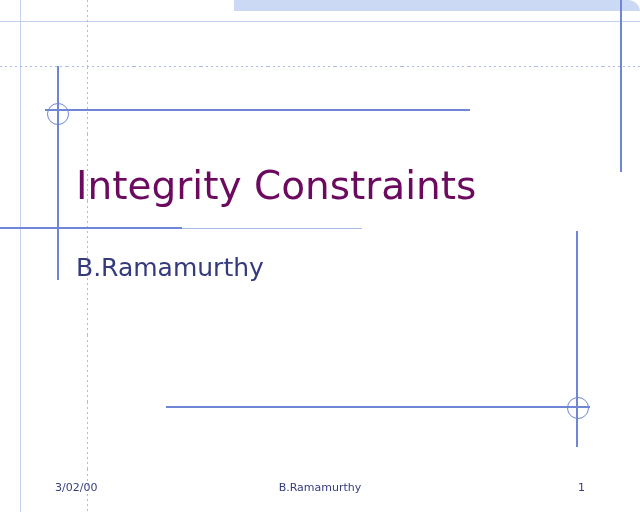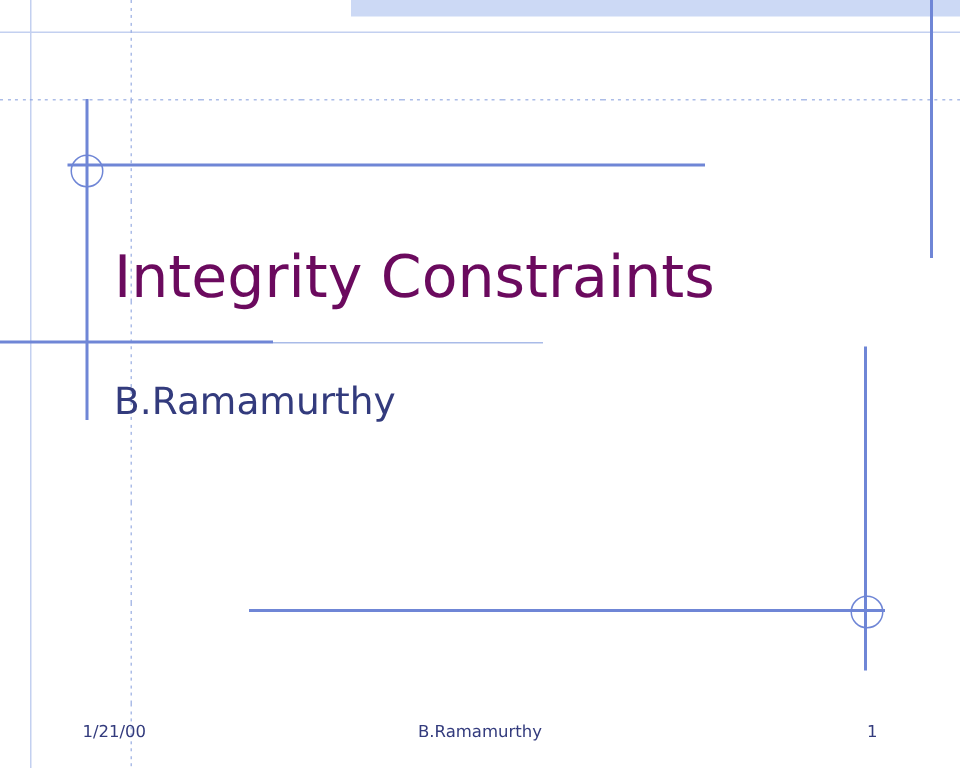--- a/index.html
+++ b/index.html
@@ -9,20 +9,21 @@
     background: #ffffff;
   }
 
   #slide {
     position: relative;
     width: 640px;
     height: 512px;
     overflow: hidden;
     background: #ffffff;
     font-family: "DejaVu Sans", "Liberation Sans", sans-serif;
+    border-radius: 12px;
   }
 
   
 
   
   .grid-fine {
     position: absolute;
     left: 0; top: 0; right: 0; bottom: 0;
     background-image:
       repeating-linear-gradient(to right,
@@ -167,18 +168,18 @@
 
   <div class="rule" style="left:166px; top:406px; width:424px; height:1.6px;"></div>
 
   <div class="circle" style="left:567px; top:397px; width:20px; height:20px;"></div>
 
   <div class="title">Integrity Constraints</div>
 
   <div class="subtitle">B.Ramamurthy</div>
 
   <div class="footer">
-    <span class="f-date">1/21/00</span>
+    <span class="f-date">3/02/00</span>
     <span class="f-center">B.Ramamurthy</span>
     <span class="f-page">1</span>
   </div>
 
 </div>
 
 </body></html>

